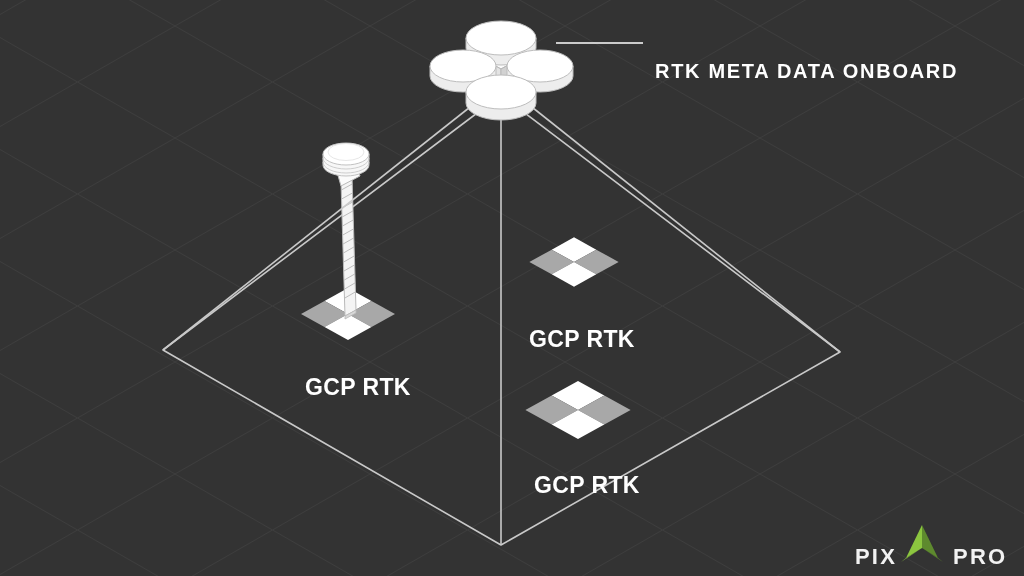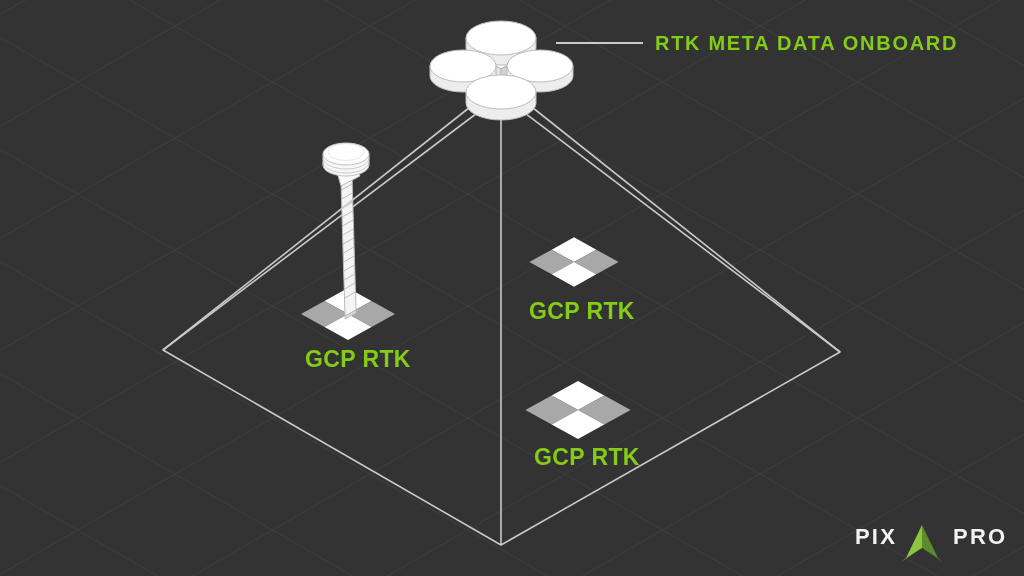--- a/index.html
+++ b/index.html
@@ -17,44 +17,45 @@
   }
   #bg-grid, #scene {
     position: absolute;
     left: 0;
     top: 0;
     width: 1024px;
     height: 576px;
   }
   .label {
     position: absolute;
-    color: #84cc16;
+    color: #ffffff;
     font-weight: bold;
     letter-spacing: 0.6px;
     white-space: nowrap;
     user-select: none;
+    margin-top: 28px;
   }
   .gcp-label {
     font-size: 23px;
     letter-spacing: 0.4px;
   }
   #callout-label {
     font-size: 20px;
     letter-spacing: 1.7px;
     left: 655px;
     top: 32px;
   }
   #gcp-label-pole  { left: 305px; top: 346px; }
   #gcp-label-mid   { left: 529px; top: 298px; }
   #gcp-label-low   { left: 534px; top: 444px; }
 
   #logo {
     position: absolute;
     left: 855px;
-    top: 526px;
+    top: 546px;
     display: flex;
     align-items: center;
     gap: 5px;
   }
   #logo .word {
     color: #f2f2f2;
     font-size: 22px;
     font-weight: bold;
     letter-spacing: 2.2px;
     line-height: 1;

